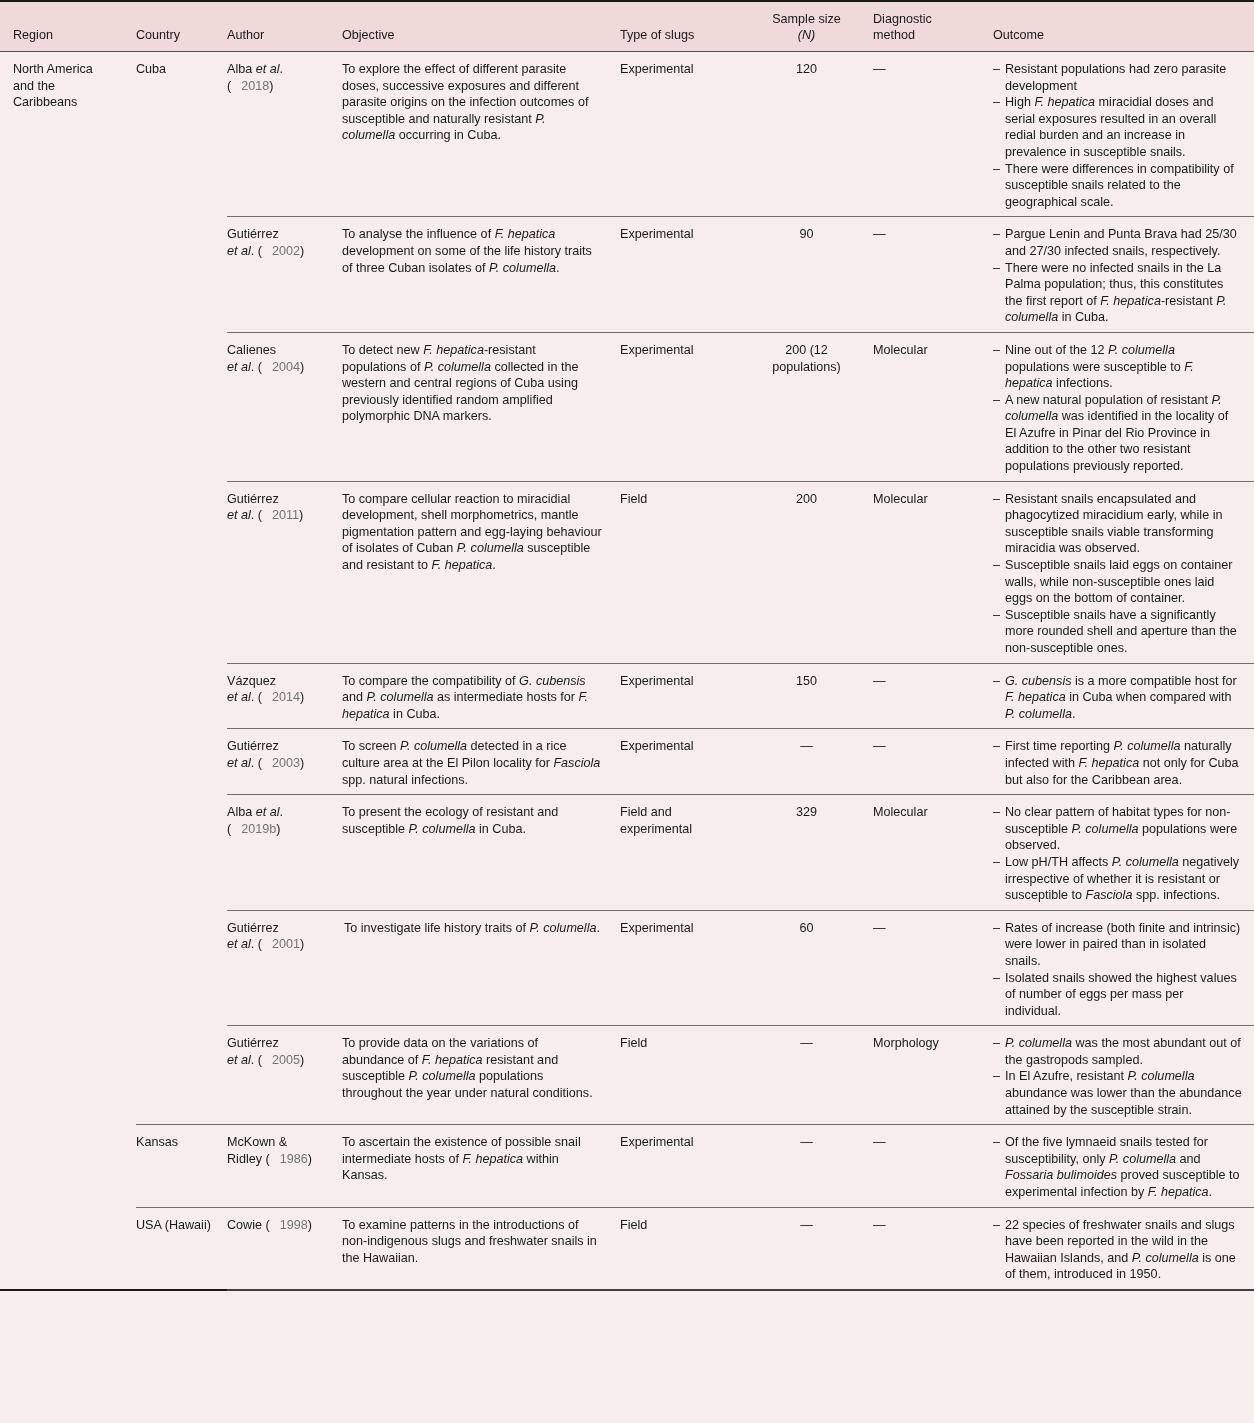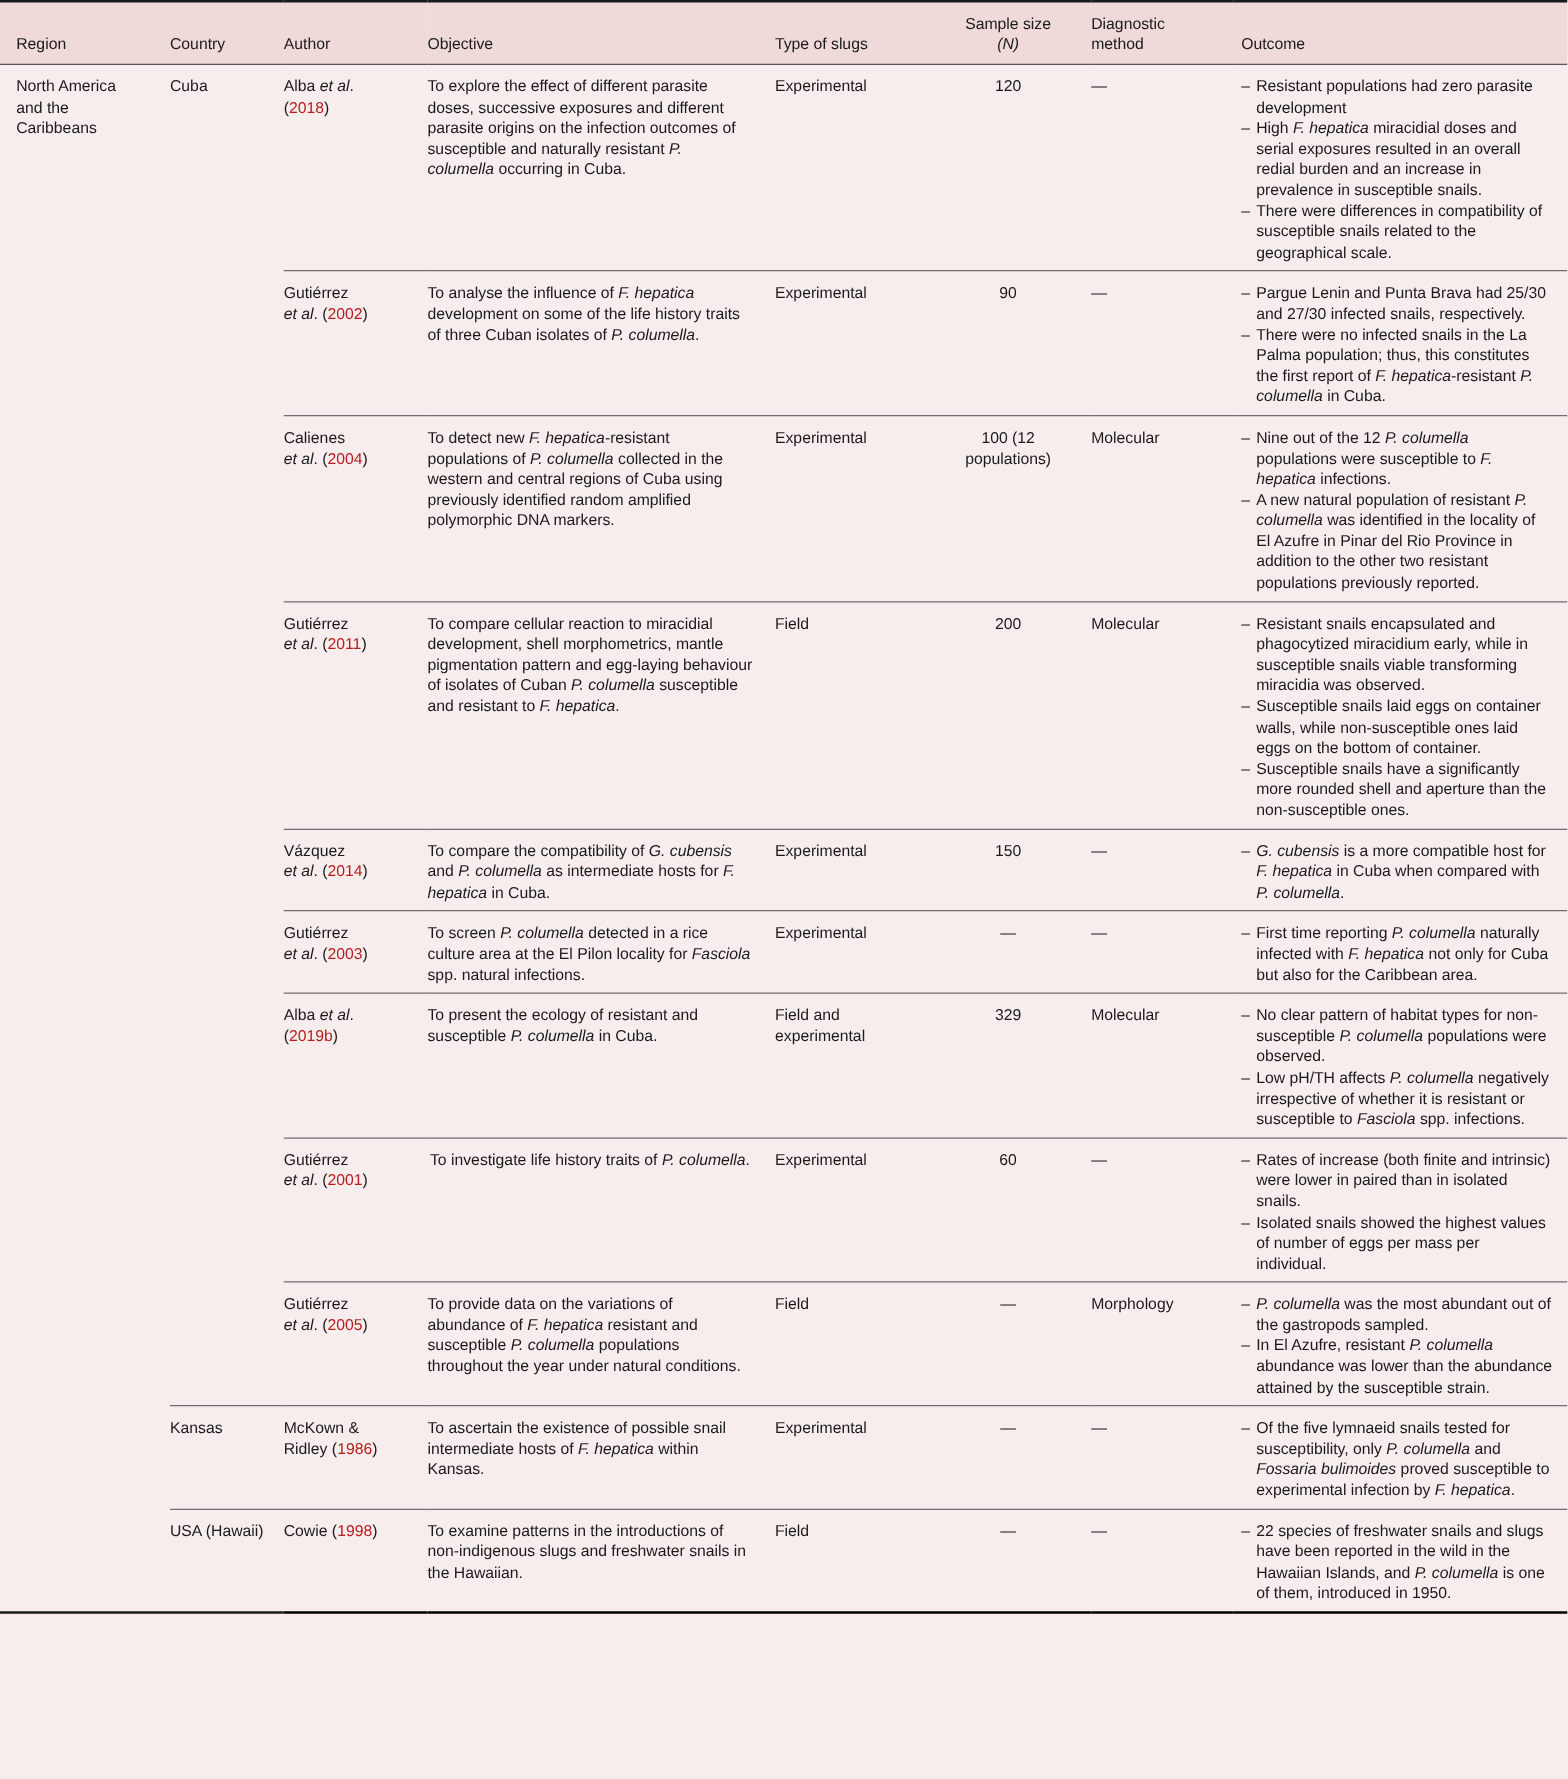--- a/index.html
+++ b/index.html
@@ -13,23 +13,23 @@
   thead tr { background: #efd9d9; }
   thead th {
     font-weight: normal; text-align: left; vertical-align: bottom;
     padding: 0 0 7px 0; height: 42px;
     border-top: 2px solid #1a1a1a; border-bottom: 1px solid #555;
   }
   tbody td { vertical-align: top; padding: 9px 0 6px 0; }
   .c-region { padding-left: 13px !important; }
   .c-center { text-align: center; }
   .sep td.sepcell { border-top: 1px solid #6e6e6e; }
-  .last td { border-bottom: 2px solid #000000; }
+  .last td { border-bottom: 2px solid #404040; }
   i { font-style: italic; }
-  .cite { color: #b91c1c; }
+  .cite { color: #737373; margin-left: 10px; }
   ul.outcome { list-style: none; margin: 0; padding: 0; }
   ul.outcome li { position: relative; padding-left: 12px; }
   ul.outcome li::before { content: "–"; position: absolute; left: 0; top: 0; }
 </style>
 </head>
 <body>
 
 <table>
   <colgroup>
     <col style="width:136px">
@@ -86,21 +86,21 @@
           <ul class="outcome">
             <li>Pargue Lenin and Punta Brava had 25/30 and 27/30 infected snails, respectively.</li>
             <li>There were no infected snails in the La Palma population; thus, this constitutes the first report of <i>F. hepatica</i>-resistant <i>P. columella</i> in Cuba.</li>
           </ul>
         </td>
       </tr>
       <tr class="sep">
         <td class="sepcell ">Calienes<br><i>et al</i>. (<span class="cite">2004</span>)</td>
         <td class="sepcell " style="padding-right: 18px;">To detect new <i>F. hepatica</i>-resistant populations of <i>P. columella</i> collected in the western and central regions of Cuba using previously identified random amplified polymorphic DNA markers.</td>
         <td class="sepcell " style="padding-right: 14px;">Experimental</td>
-        <td class="sepcell c-center" style="padding: 9px 10px 6px;">100 (12 populations)</td>
+        <td class="sepcell c-center" style="padding: 9px 10px 6px;">200 (12 populations)</td>
         <td class="sepcell ">Molecular</td>
         <td class="sepcell " style="padding: 9px 12px 6px 6px;">
           <ul class="outcome">
             <li>Nine out of the 12 <i>P. columella</i> populations were susceptible to <i>F. hepatica</i> infections.</li>
             <li>A new natural population of resistant <i>P. columella</i> was identified in the locality of El Azufre in Pinar del Rio Province in addition to the other two resistant populations previously reported.</li>
           </ul>
         </td>
       </tr>
       <tr class="sep">
         <td class="sepcell ">Gutiérrez<br><i>et al</i>. (<span class="cite">2011</span>)</td>

